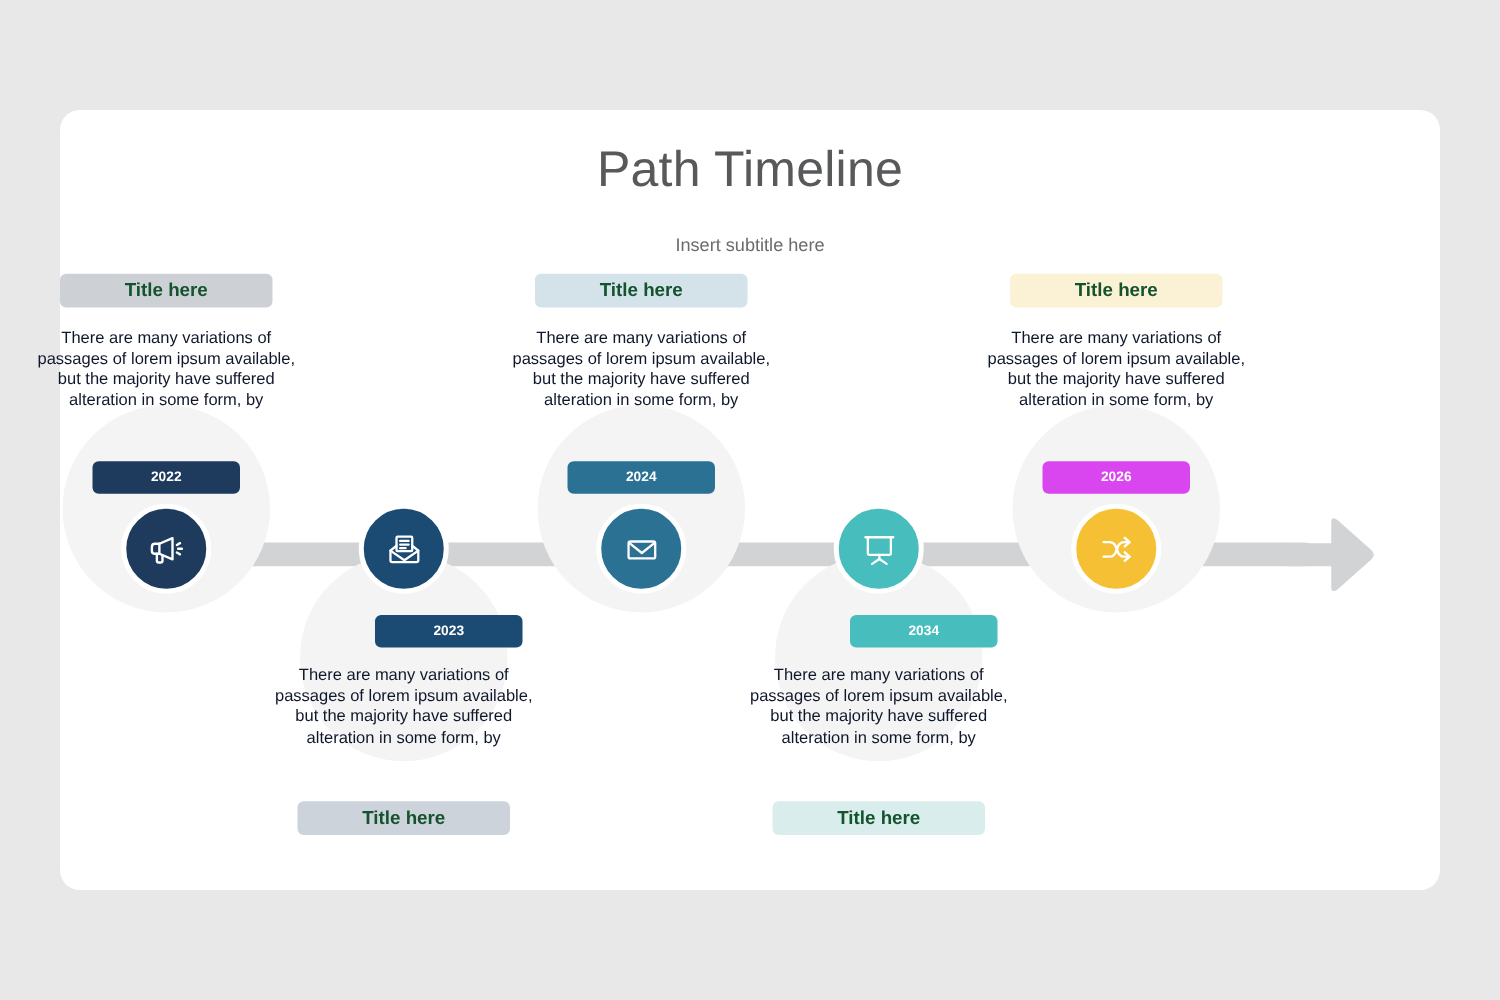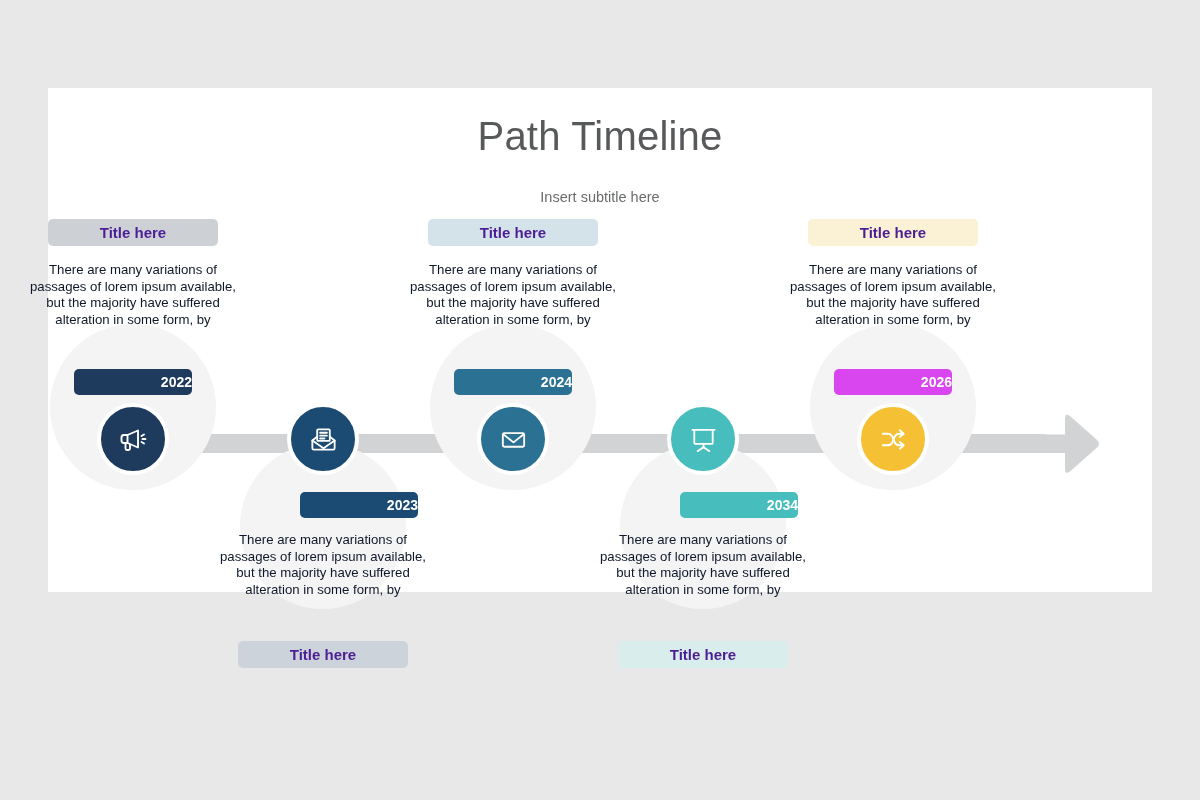--- a/index.html
+++ b/index.html
@@ -12,22 +12,23 @@
     background: #e8e8e9;
     font-family: "Liberation Sans", sans-serif;
     overflow: hidden;
   }
 
   #slide {
     position: absolute;
     left: 48px;
     top: 88px;
     width: 1104px;
-    height: 504px;
+    height: 624px;
     background: #ffffff;
+    border-radius: 16px;
   }
 
   
   #title {
     position: absolute;
     left: 0;
     top: 26px;
     width: 1104px;
     text-align: center;
     font-size: 40px;
@@ -84,21 +85,21 @@
   .pill {
     position: absolute;
     left: 35px;
     width: 170px;
     height: 27px;
     border-radius: 5px;
     line-height: 27px;
     text-align: center;
     font-size: 15px;
     font-weight: bold;
-    color: #4c1d95;
+    color: #14532d;
   }
   .col.up .pill   { top: 131px; }
   .col.down .pill { top: 553px; }
 
   .body {
     position: absolute;
     left: 10px;
     width: 220px;
     text-align: center;
     font-size: 13.2px;
@@ -108,22 +109,22 @@
   .col.up .body   { top: 174px; }
   .col.down .body { top: 444px; }
 
   .year {
     position: absolute;
     left: 61px;
     width: 118px;
     height: 26px;
     border-radius: 5px;
     line-height: 26px;
-    text-align: right;
-    font-size: 14px;
+    text-align: center;
+    font-size: 11px;
     font-weight: bold;
     color: #ffffff;
   }
   .col.up .year   { top: 281px; }
   .col.down .year { top: 404px; margin-left: 36px; }
 
   .node {
     position: absolute;
     left: 84px;
     top: 315px;

